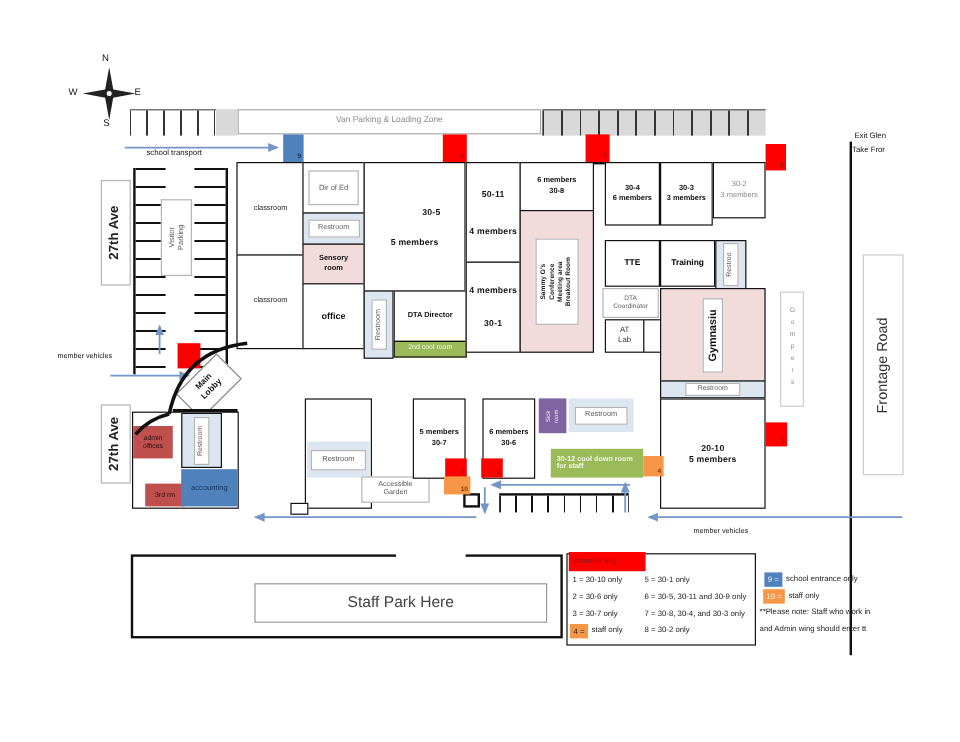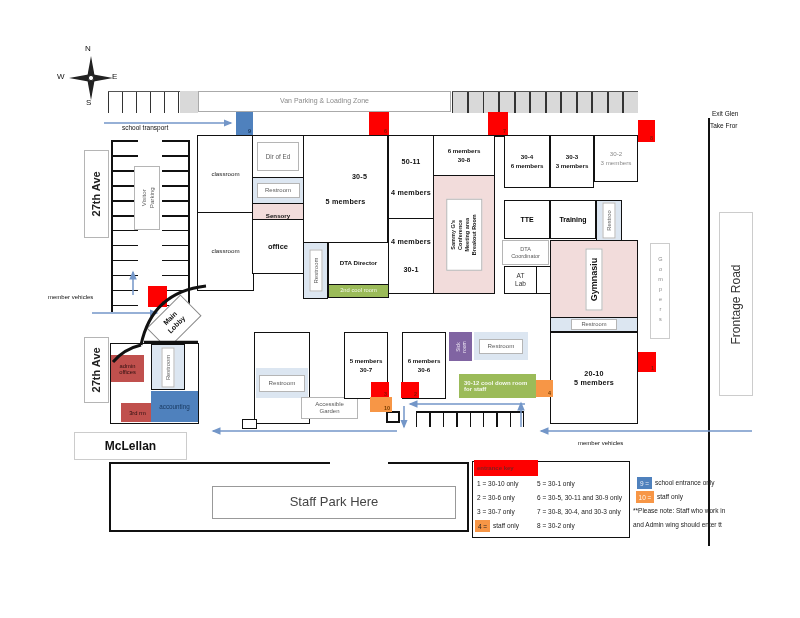--- a/index.html
+++ b/index.html
@@ -43,23 +43,20 @@
   <div class="ab" style="left:452px;top:91px;width:186px;height:22px;border-top:1.5px solid #555;background:#d9d9d9 repeating-linear-gradient(to right,#333 0 1.5px,transparent 1.5px 15.5px);"></div>
 
   <div class="lb" style="left:122px;top:124px;font-size:6.5px;">school transport</div>
 
   <div class="tag" style="left:84px;top:150px;width:25px;height:88px;">
     <div class="rot" style="font-size:11px;font-weight:700;color:#222;">27th Ave</div>
   </div>
   <div class="tag" style="left:84px;top:337px;width:25px;height:66px;">
     <div class="rot" style="font-size:11px;font-weight:700;color:#222;">27th Ave</div>
   </div>
-  <div class="tag" style="left:74px;top:432px;width:113px;height:28px;border-color:#ccc;">
-    <span style="font-size:12px;font-weight:700;color:#111;">McLellan</span>
-  </div>
   <div class="ab" style="left:708px;top:118px;width:2px;height:428px;background:#111;"></div>
   <div class="tag" style="left:719px;top:212px;width:34px;height:184px;border-color:#ccc;">
     <div class="rot" style="font-size:12px;color:#333;">Frontage Road</div>
   </div>
   <div class="lb" style="left:712px;top:110px;font-size:6.5px;">Exit Glen</div>
   <div class="lb" style="left:710px;top:122px;font-size:6.5px;">Take Fror</div>
 
   <div class="ab" style="left:111px;top:140px;width:27px;height:172px;border-left:2px solid #111;background:repeating-linear-gradient(to bottom,#111 0 1.5px,transparent 1.5px 15px);"></div>
   <div class="ab" style="left:162px;top:140px;width:28px;height:172px;border-right:2px solid #111;background:repeating-linear-gradient(to bottom,#111 0 1.5px,transparent 1.5px 15px);"></div>
   <div class="tag" style="left:134px;top:166px;width:26px;height:64px;">
@@ -79,21 +76,21 @@
   <div class="room" style="left:252px;top:135px;width:52px;height:43px;">
     <div class="tagin" style="width:42px;height:29px;font-size:6.3px;">Dir of Ed</div>
   </div>
   <div class="room lblue" style="left:252px;top:177px;width:52px;height:27px;">
     <div class="tagin" style="width:43px;height:15px;font-size:6px;">Restroom</div>
   </div>
   <div class="room pink" style="left:252px;top:203px;width:52px;height:34px;">
     <span class="rm-s">Sensory</span>
     <span class="rm-s">room</span>
   </div>
-  <div class="room" style="left:252px;top:219px;width:52px;height:55px;">
+  <div class="room" style="left:252px;top:236px;width:52px;height:55px;">
     <span style="font-size:7.5px;font-weight:700;color:#111;">office</span>
   </div>
   <div class="room" style="left:303px;top:135px;width:85px;height:108px;">
     <span class="rm-l" style="margin-bottom:16px;margin-left:28px;">30-5</span>
     <span class="rm-l">5 members</span>
   </div>
   <div class="room lblue" style="left:303px;top:242px;width:25px;height:57px;">
     <div class="rot">
       <div class="tagin" style="width:42px;height:13px;font-size:6px;">Restroom</div>
     </div>

